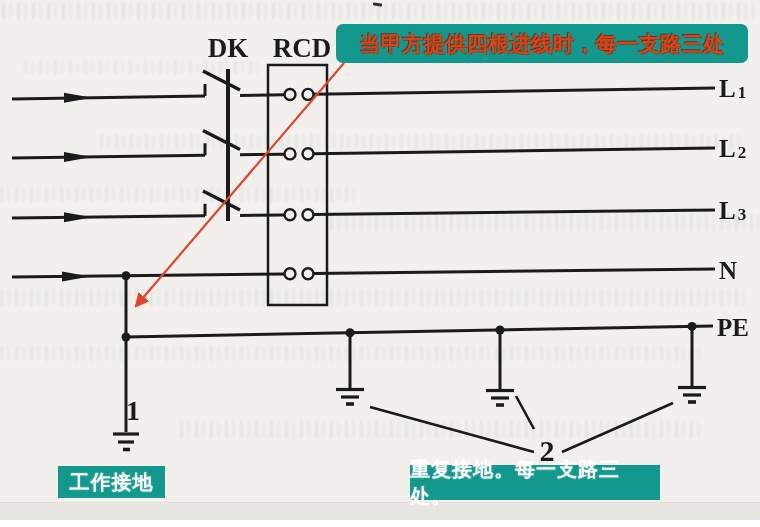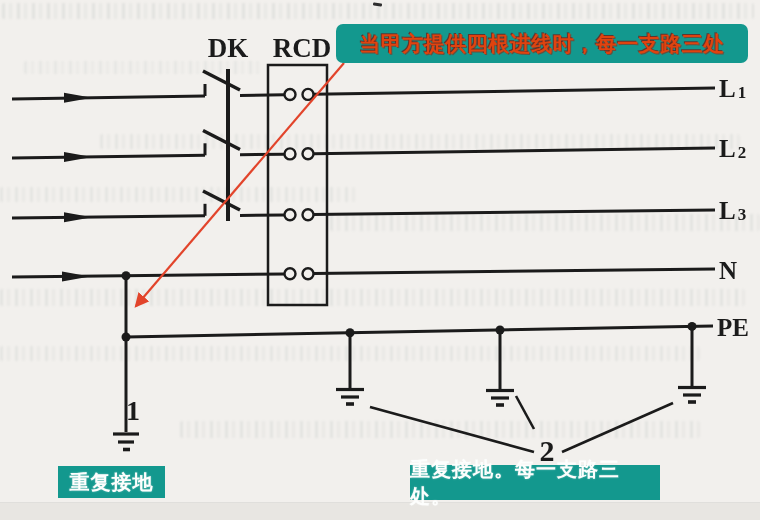--- a/index.html
+++ b/index.html
@@ -184,20 +184,20 @@
     <text class="tech" x="547" y="461" font-size="30" text-anchor="middle">2</text>
 
     <line x1="344" y1="63" x2="136" y2="306" stroke="#e2442b" stroke-width="2.2" marker-end="url(#redArrow)"></line>
   </svg>
 
   <div class="banner" style="background:#13988e;color:#e0430f;">
     <span>当甲方提供四根进线时，每一支路三处</span>
   </div>
 
   <div class="callout left" style="background:#13988e;">
-    <span>重复接地</span>
+    <span>工作接地</span>
   </div>
 
   <div class="callout right" style="background:#13988e;">
     <span>重复接地。每一支路三处。</span>
   </div>
 
 </div>
 
 </body></html>

